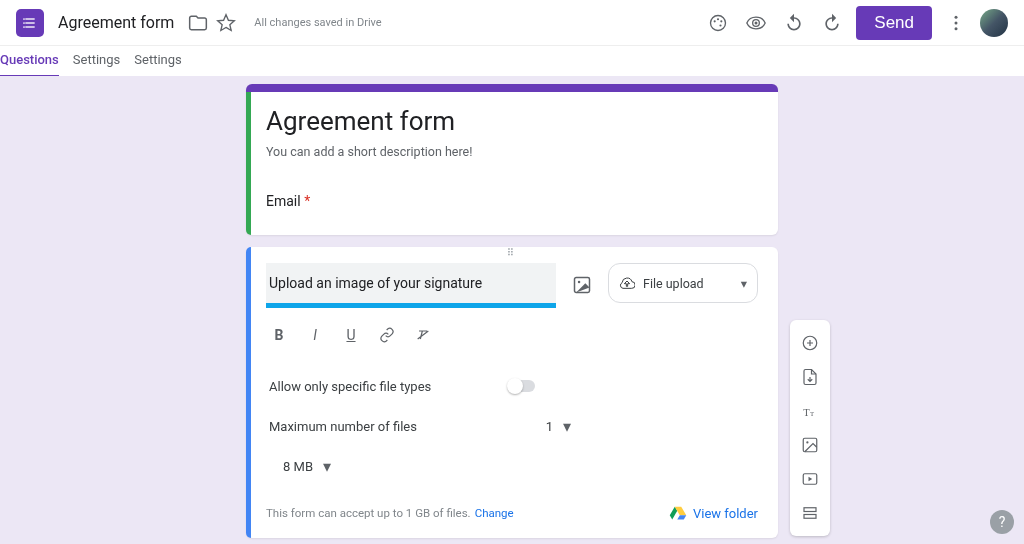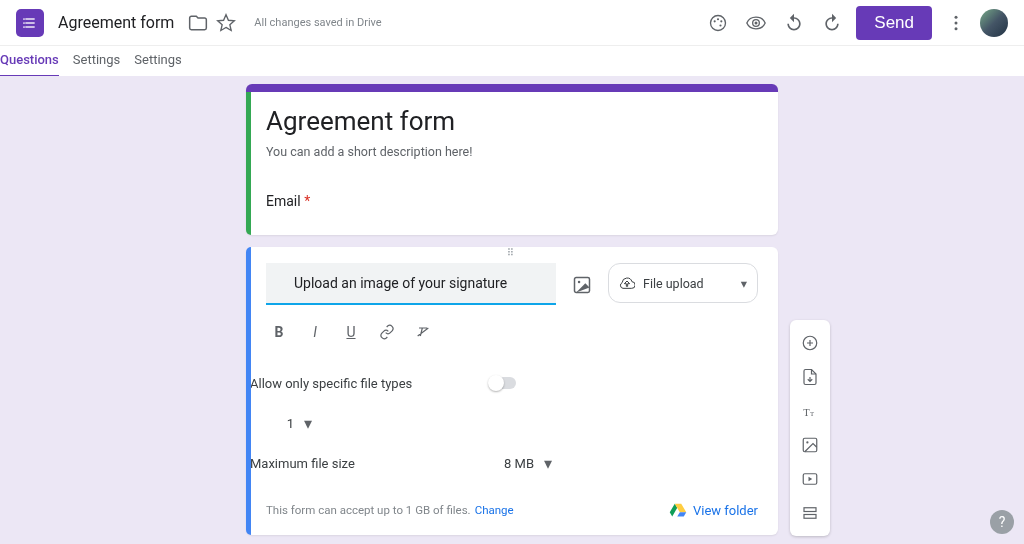--- a/index.html
+++ b/index.html
@@ -37,29 +37,29 @@
   .form-desc { font-size: 12.5px; color: #5f6368; margin-bottom: 34px; }
   .email-label { font-size: 14px; color: #202124; margin-bottom: 10px; }
   .email-label .req { color:#d93025; }
   .email-input { border:none; border-bottom: 1px solid #dadce0; font-size: 13px; color:#9aa0a6; padding: 4px 0; width: 240px; margin-bottom: 16px; background: transparent; }
   .collect-row { font-size: 12px; color: #80868b; }
   .collect-row a { color: #1a73e8; text-decoration: none; margin-left: 4px; }
   
   .drag-handle { text-align:center; height:16px; color:#9aa0a6; font-size:10px; letter-spacing:3px; }
   
   .q-row1 { display:flex; gap:12px; align-items:flex-start; padding: 0 20px; }
-  .q-title-box { flex:1; background:#f1f3f4; border-bottom:2px solid #0ea5e9; padding:12px 28px; font-size:14px; color:#202124; }
+  .q-title-box { flex:1; background:#f1f3f4; border-bottom:5px solid #0ea5e9; padding:12px 3px; font-size:14px; color:#202124; }
   .img-icon { width:28px; height:28px; display:flex; align-items:center; justify-content:center; color:#5f6368; margin-top:8px; }
   .type-select { width:150px; height:40px; border:1px solid #dadce0; border-radius:12px; display:flex; align-items:center; padding:0 10px; gap:8px; font-size:12.5px; color:#3c4043; cursor:pointer; }
   .type-select .sp { flex:1; }
   
   .format-bar { display:flex; gap:14px; padding:10px 22px 14px 22px; margin-top:6px; }
   .format-bar .fbtn { width:22px; height:22px; display:flex; align-items:center; justify-content:center; color:#5f6368; cursor:pointer; font-size:14px; }
   
-  .settings-block { padding: 6px 20px 10px 4px; }
+  .settings-block { padding: 6px 20px 10px 23px; }
   .srow { display:flex; align-items:center; height:40px; }
   .srow .slabel { font-size:13px; color:#3c4043; width:240px; }
   .srow .sval { font-size:13px; color:#3c4043; width:44px; text-align:right; margin-right:10px; }
   .toggle { width:26px; height:12px; background:#dadce0; border-radius:8px; position:relative; }
   .toggle::after { content:""; position:absolute; width:16px; height:16px; background:#fff; border-radius:50%; top:-2px; left:-2px; box-shadow:0 1px 2px rgba(0,0,0,0.3); }
   .dd-arrow { color:#5f6368; }
   
   .footer-row { display:flex; align-items:center; padding: 8px 20px 16px 20px; font-size:11.5px; color:#80868b; }
   .footer-row a.change { color:#1a73e8; text-decoration:none; margin-left:4px; }
   .footer-row .sp { flex:1; }
@@ -199,25 +199,25 @@
             </svg>
         </span>
       </div>
 
       <div class="settings-block">
         <div class="srow">
           <span class="slabel">Allow only specific file types</span>
           <div class="toggle"></div>
         </div>
         <div class="srow">
+          <span class="slabel">Maximum number of files</span>
           <span class="sval">1</span>
           <span class="dd-arrow">▾</span>
         </div>
         <div class="srow">
-          <span class="slabel">Maximum file size</span>
           <span class="sval">8 MB</span>
           <span class="dd-arrow">▾</span>
         </div>
       </div>
 
       <div class="footer-row">
         <span>This form can accept up to 1 GB of files.</span>
         <a href="#" class="change">Change</a>
         <span class="sp"></span>
         <div class="view-folder">

